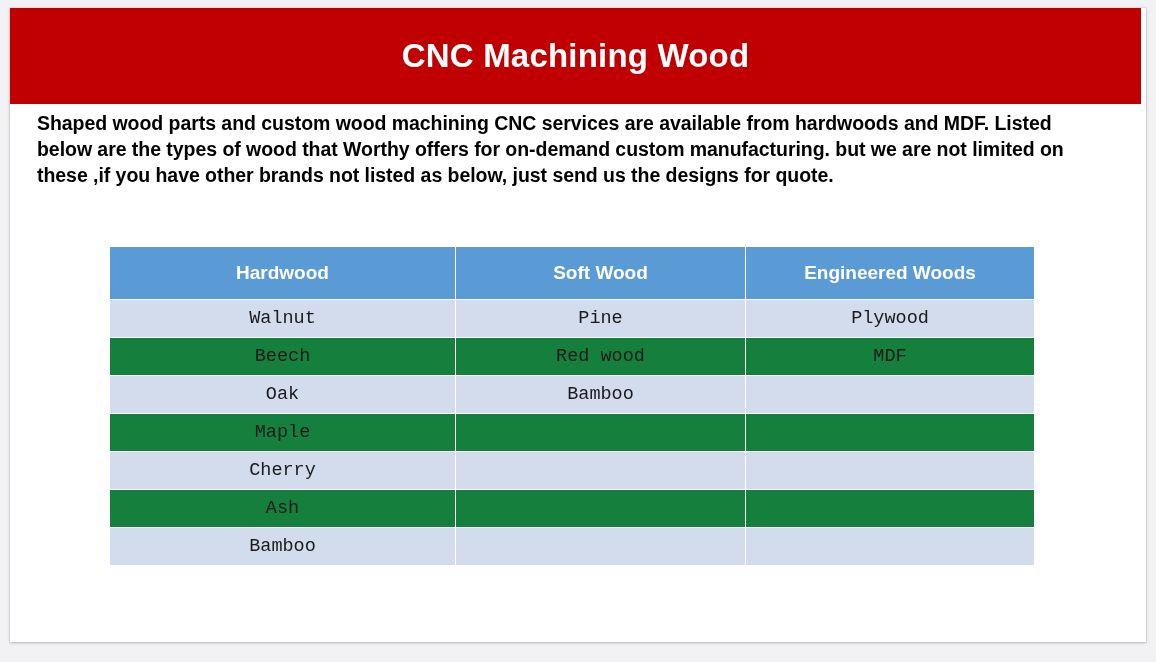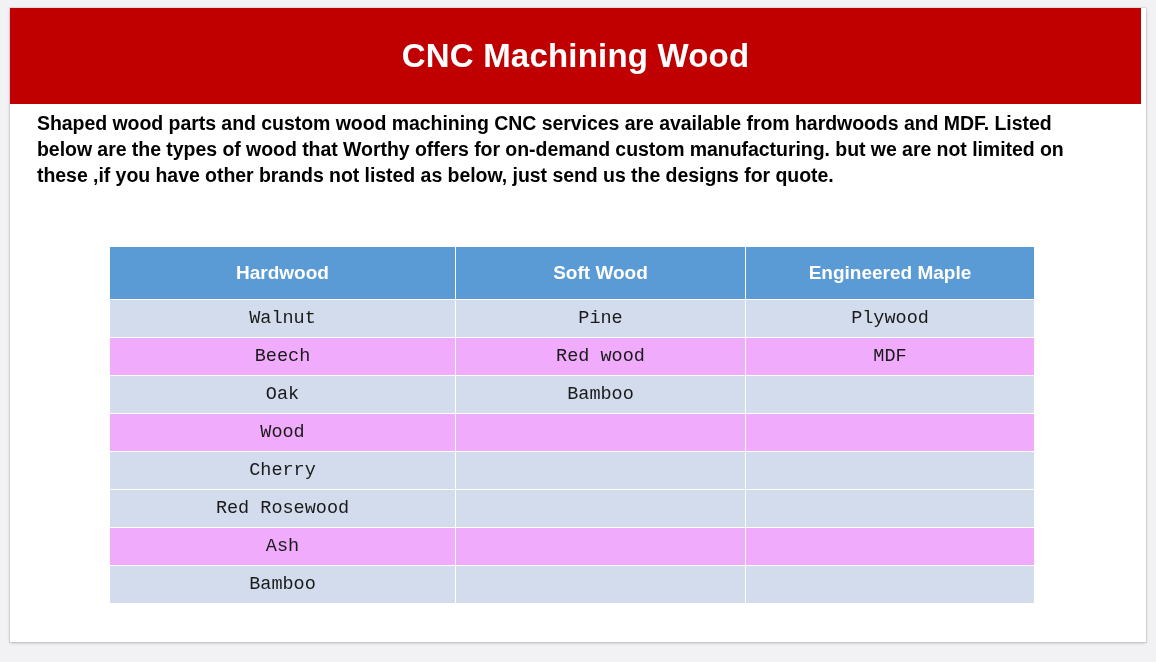--- a/index.html
+++ b/index.html
@@ -91,21 +91,21 @@
     font-size: 18.5px;
     font-weight: normal;
     height: 37px;
     text-align: center;
     vertical-align: middle;
     padding: 0;
     border: 0;
     font-family: Liberation Mono, monospace;
   }
   #wood-table tbody tr.row-dark td { background: #d3dced; }
-  #wood-table tbody tr.row-light td { background: #f0abfc; }
+  #wood-table tbody tr.row-light td { background: #15803d; }
 </style>
 </head>
 <body>
 
 <div id="slide">
 
   <div id="intro-paragraph">Shaped wood parts and custom wood machining CNC services are available from hardwoods and MDF.  Listed below are the types of wood that Worthy offers for on-demand custom manufacturing. but we are not limited on these ,if you have other brands not listed as below, just send us the designs for quote.</div>
 
   <div id="title-banner">
     <div id="title-text">CNC Machining Wood</div>
@@ -114,51 +114,46 @@
   <table id="wood-table">
     <colgroup>
       <col class="c1">
         <col class="c2">
         <col class="c3">
     </colgroup>
     <thead>
       <tr>
         <th>Hardwood</th>
         <th>Soft Wood</th>
-        <th>Engineered Maple</th>
+        <th>Engineered Woods</th>
       </tr>
     </thead>
     <tbody id="wood-table-body">
       <tr class="row-dark">
         <td>Walnut</td>
         <td>Pine</td>
         <td>Plywood</td>
       </tr>
       <tr class="row-light">
         <td>Beech</td>
         <td>Red wood</td>
         <td>MDF</td>
       </tr>
       <tr class="row-dark">
         <td>Oak</td>
         <td>Bamboo</td>
         <td></td>
       </tr>
       <tr class="row-light">
-        <td>Wood</td>
+        <td>Maple</td>
         <td></td>
         <td></td>
       </tr>
       <tr class="row-dark">
         <td>Cherry</td>
-        <td></td>
-        <td></td>
-      </tr>
-      <tr class="row-dark">
-        <td>Red Rosewood</td>
         <td></td>
         <td></td>
       </tr>
       <tr class="row-light">
         <td>Ash</td>
         <td></td>
         <td></td>
       </tr>
       <tr class="row-dark">
         <td>Bamboo</td>

